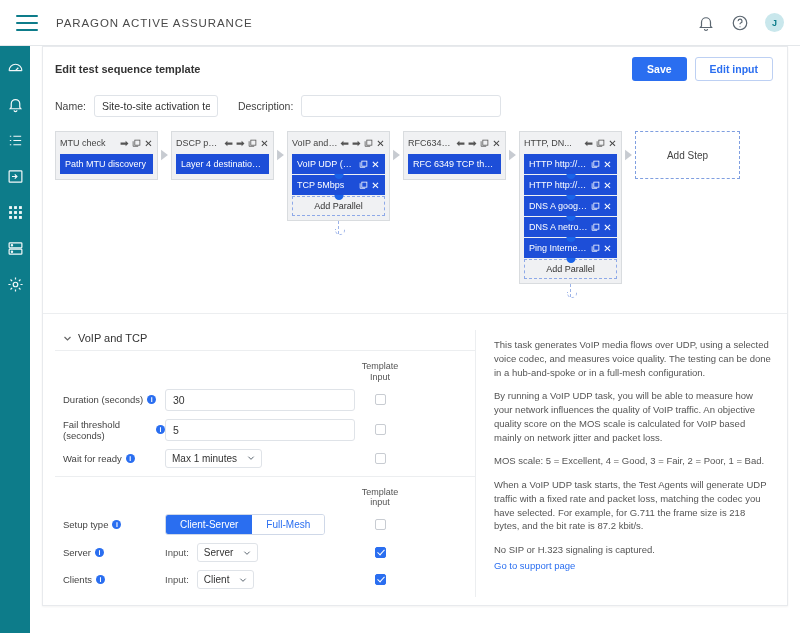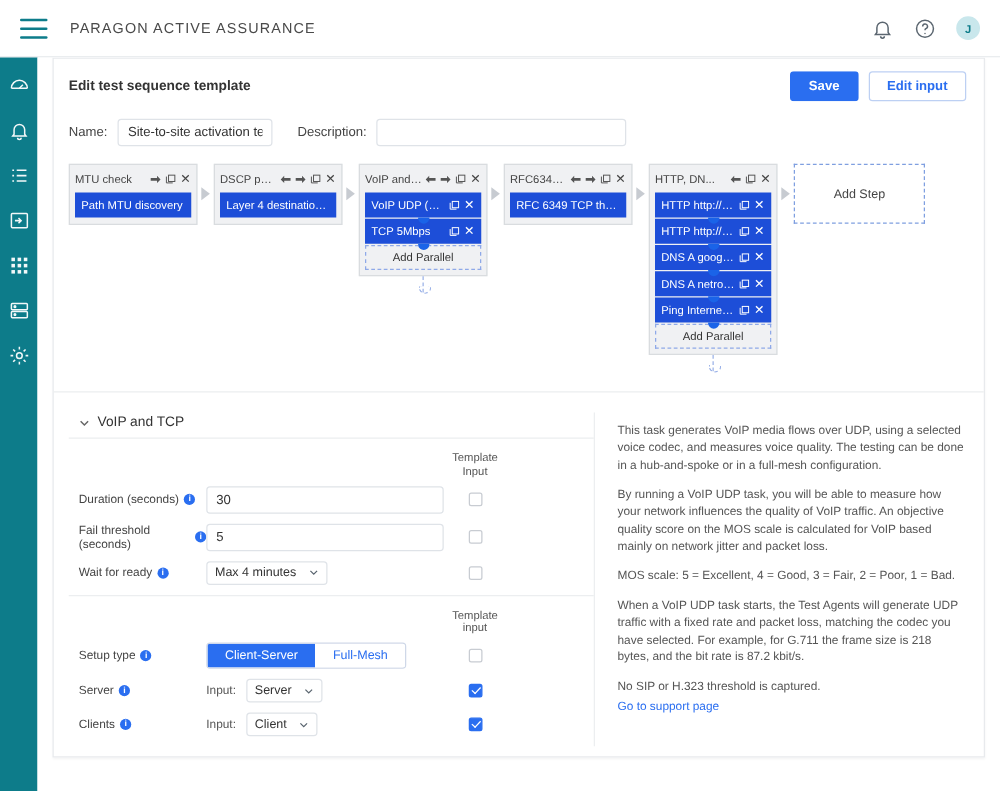--- a/index.html
+++ b/index.html
@@ -455,21 +455,21 @@
               </div>
             </div>
 
             <div class="frow">
               <div class="flabel">
                 <span>Wait for ready</span>
                 <span class="infoi">i</span>
               </div>
               <div class="fctl">
                 <div class="sel">
-                  <span>Max 4 minutes</span>
+                  <span>Max 1 minutes</span>
                   <svg class="cv" viewBox="0 0 12 12" fill="none" stroke="currentColor" stroke-width="1.5">
                       <path d="M2 4l4 4 4-4"></path>
                     </svg>
                 </div>
               </div>
               <div class="cbcell">
                 <div class="cb"></div>
               </div>
             </div>
 
@@ -541,21 +541,21 @@
             </div>
 
           </div>
 
           <div class="rightcol">
             <div class="desc">
               <p>This task generates VoIP media flows over UDP, using a selected voice codec, and measures voice quality. The testing can be done in a hub-and-spoke or in a full-mesh configuration.</p>
               <p>By running a VoIP UDP task, you will be able to measure how your network influences the quality of VoIP traffic. An objective quality score on the MOS scale is calculated for VoIP based mainly on network jitter and packet loss.</p>
               <p>MOS scale: 5 = Excellent, 4 = Good, 3 = Fair, 2 = Poor, 1 = Bad.</p>
               <p>When a VoIP UDP task starts, the Test Agents will generate UDP traffic with a fixed rate and packet loss, matching the codec you have selected. For example, for G.711 the frame size is 218 bytes, and the bit rate is 87.2 kbit/s.</p>
-              <p style="margin-bottom:2px;">No SIP or H.323 threshold is captured.</p>
+              <p style="margin-bottom:2px;">No SIP or H.323 signaling is captured.</p>
               <a href="#">Go to support page</a>
             </div>
           </div>
 
         </div>
       </div>
 
     </div>
   </div>
 </div>

